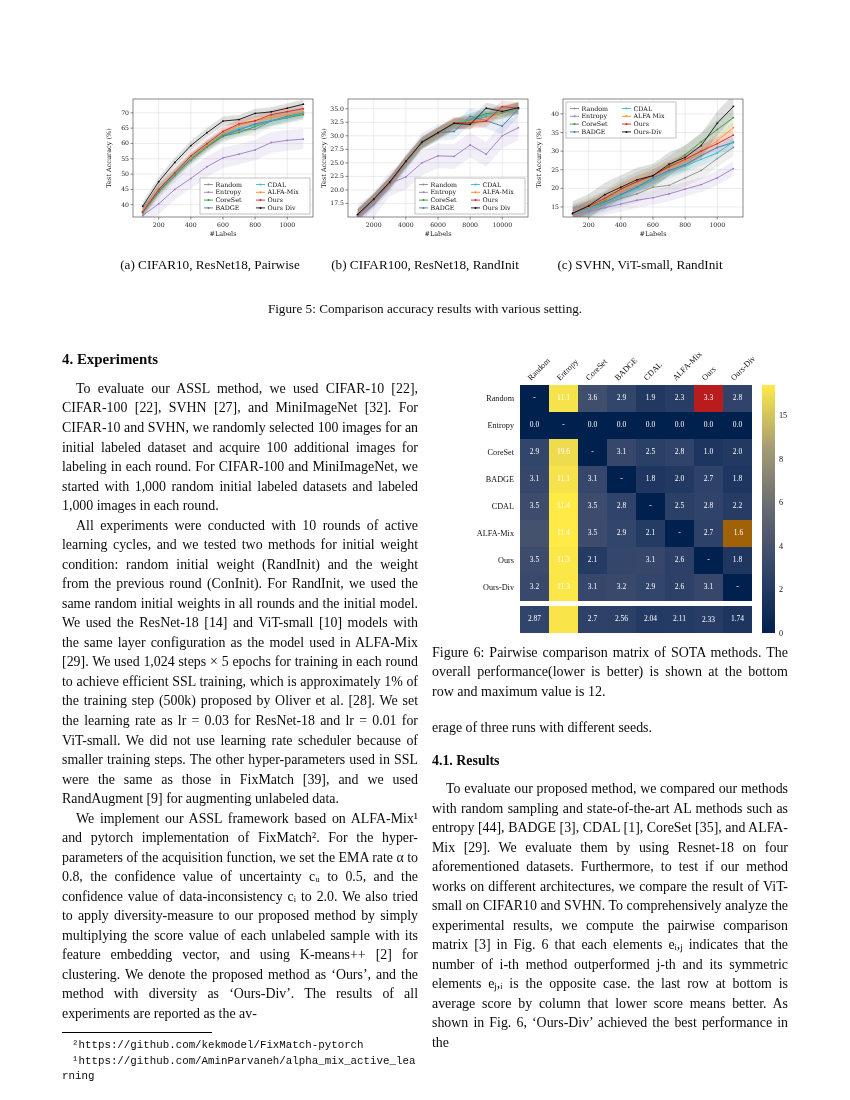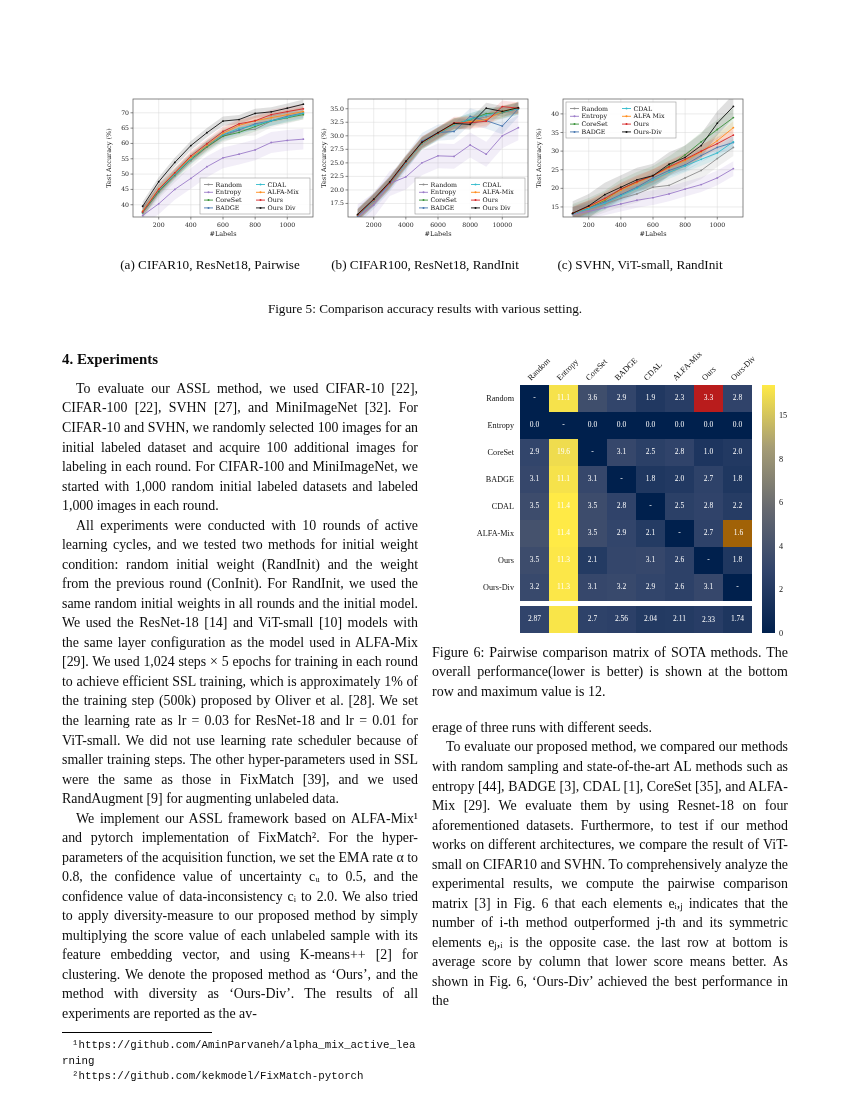--- a/index.html
+++ b/index.html
@@ -579,22 +579,22 @@
 
   <div class="columns">
 
     <div class="col">
       <h2>4. Experiments</h2>
       <p>To evaluate our ASSL method, we used CIFAR-10 [22], CIFAR-100 [22], SVHN [27], and MiniImageNet [32]. For CIFAR-10 and SVHN, we randomly selected 100 images for an initial labeled dataset and acquire 100 additional images for labeling in each round.  For CIFAR-100 and MiniImageNet, we started with 1,000 random initial labeled datasets and labeled 1,000 images in each round.</p>
       <p>All experiments were conducted with 10 rounds of active learning cycles, and we tested two methods for initial weight condition: random initial weight (RandInit) and the weight from the previous round (ConInit).  For RandInit, we used the same random initial weights in all rounds and the initial model.  We used the ResNet-18 [14] and ViT-small [10] models with the same layer configuration as the model used in ALFA-Mix [29].  We used 1,024 steps × 5 epochs for training in each round to achieve efficient SSL training, which is approximately 1% of the training step (500k) proposed by Oliver et al. [28].  We set the learning rate as lr = 0.03 for ResNet-18 and lr = 0.01 for ViT-small.  We did not use learning rate scheduler because of smaller training steps.  The other hyper-parameters used in SSL were the same as those in FixMatch [39], and we used RandAugment [9] for augmenting unlabeled data.</p>
       <p>We implement our ASSL framework based on ALFA-Mix¹ and pytorch implementation of FixMatch².  For the hyper-parameters of the acquisition function, we set the EMA rate α to 0.8, the confidence value of uncertainty cᵤ to 0.5, and the confidence value of data-inconsistency cᵢ to 2.0.  We also tried to apply diversity-measure to our proposed method by simply multiplying the score value of each unlabeled sample with its feature embedding vector, and using K-means++ [2] for clustering.  We denote the proposed method as ‘Ours’, and the method with diversity as ‘Ours-Div’.  The results of all experiments are reported as the av-</p>
       <div class="fnrule"></div>
       <div class="footnotes">
+        <div class="fn">²https://github.com/kekmodel/FixMatch-pytorch</div>
         <div class="fn">¹https://github.com/AminParvaneh/alpha_mix_active_learning</div>
-        <div class="fn">²https://github.com/kekmodel/FixMatch-pytorch</div>
       </div>
     </div>
 
     <div class="col">
       <div id="heatmap">
           <div class="collabel" style="left: 101.05px; top: 24px;">Random</div>
           <div class="collabel" style="left: 130.05px; top: 24px;">Entropy</div>
           <div class="collabel" style="left: 159.05px; top: 24px;">CoreSet</div>
           <div class="collabel" style="left: 188.05px; top: 24px;">BADGE</div>
           <div class="collabel" style="left: 217.05px; top: 24px;">CDAL</div>
@@ -686,17 +686,18 @@
           <div class="cbar" style="left: 330px; top: 36px; width: 13px; height: 248px; background: linear-gradient(to top, rgb(0, 32, 77), rgb(49, 68, 107), rgb(102, 105, 112), rgb(166, 157, 117), rgb(255, 234, 70));"></div>
           <div class="cbtick" style="left: 347px; top: 279px;">0</div>
           <div class="cbtick" style="left: 347px; top: 235.491px;">2</div>
           <div class="cbtick" style="left: 347px; top: 191.982px;">4</div>
           <div class="cbtick" style="left: 347px; top: 148.474px;">6</div>
           <div class="cbtick" style="left: 347px; top: 104.965px;">8</div>
           <div class="cbtick" style="left: 347px; top: 61.4561px;">15</div>
         </div>
       <p class="figcap">Figure 6:  Pairwise comparison matrix of SOTA methods. The overall performance(lower is better) is shown at the bottom row and maximum value is 12.</p>
       <p class="noindent contline">erage of three runs with different seeds.</p>
+      <h3>4.1. Results</h3>
       <p>To evaluate our proposed method, we compared our methods with random sampling and state-of-the-art AL methods such as entropy [44], BADGE [3], CDAL [1], CoreSet [35], and ALFA-Mix [29].  We evaluate them by using Resnet-18 on four aforementioned datasets.  Furthermore, to test if our method works on different architectures, we compare the result of ViT-small on CIFAR10 and SVHN. To comprehensively analyze the experimental results, we compute the pairwise comparison matrix [3] in Fig. 6 that each elements eᵢ,ⱼ indicates that the number of i-th method outperformed j-th and its symmetric elements eⱼ,ᵢ is the opposite case.  the last row at bottom is average score by column that lower score means better.  As shown in Fig. 6, ‘Ours-Div’ achieved the best performance in the</p>
     </div>
 
   </div>
 </div>
 
 </body></html>

